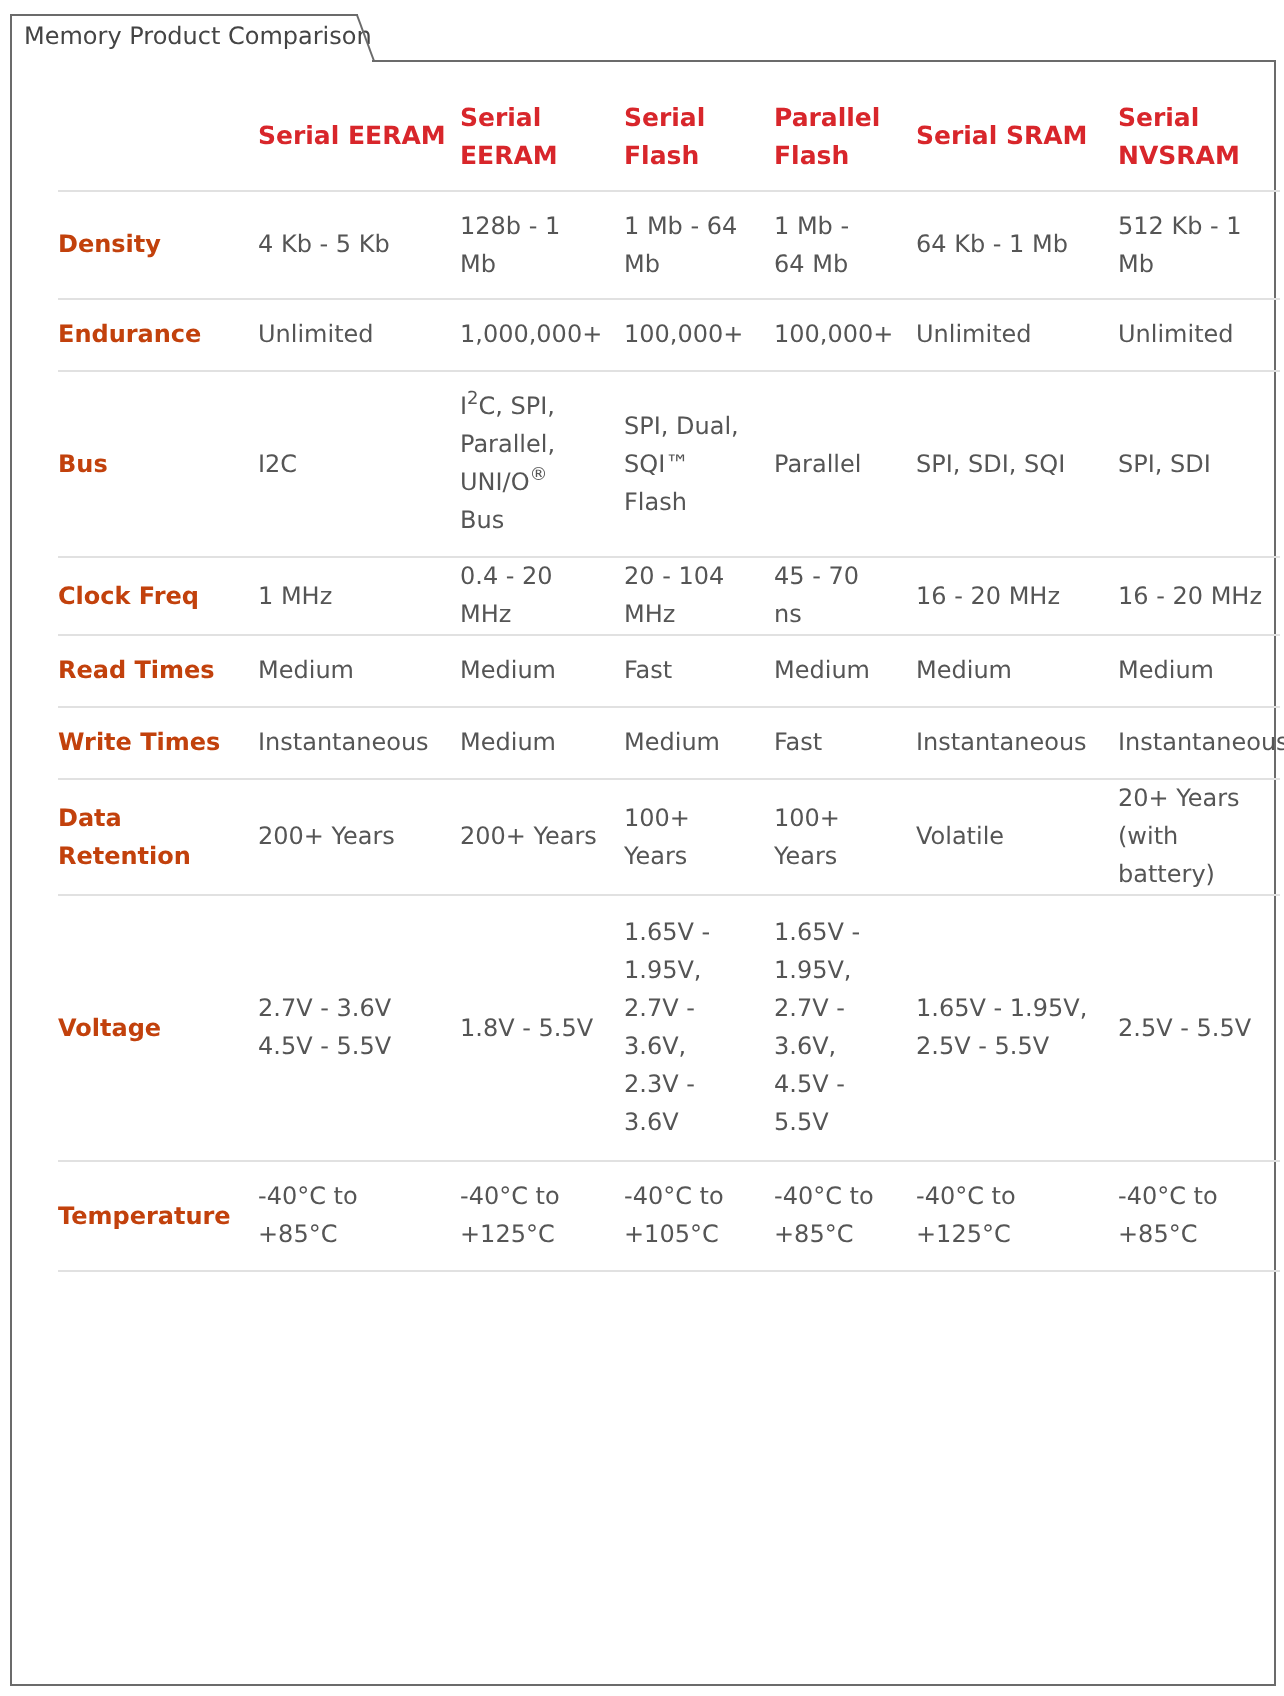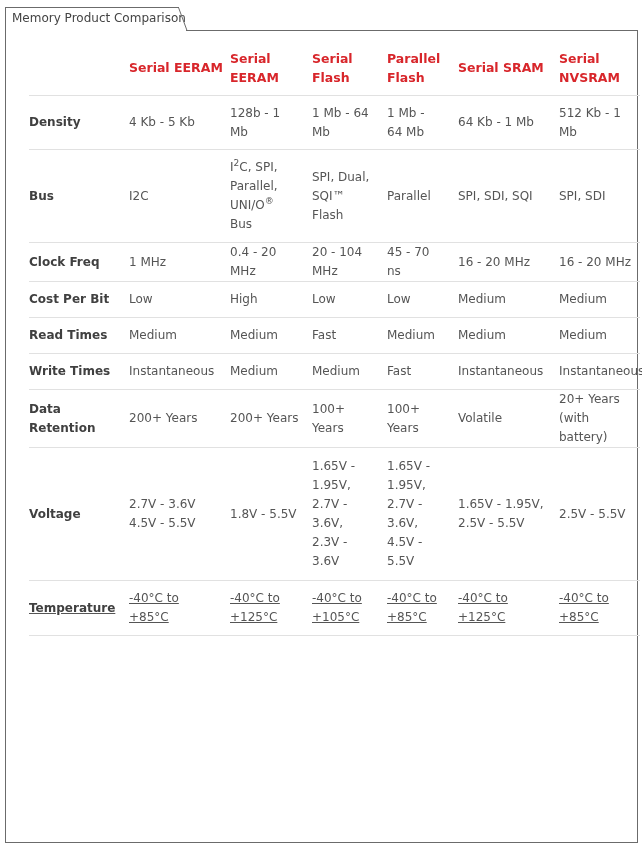--- a/index.html
+++ b/index.html
@@ -73,21 +73,21 @@
       padding: 0 4px 0 0;
       border-bottom: 1px solid #e1e1e1;
     }
     table.compare thead th {
       color: #d8262b;
       font-weight: bold;
       height: 55px;
       font-size: 12.5px;
     }
     table.compare tbody th {
-      color: #404040;
+      color: #c2410c;
       font-weight: bold;
       margin-left: 16px;
     }
     table.compare tbody td {
       color: #555555;
     }
     sup { font-size: 9px; line-height: 0; }
     col.c0 { width: 100px; }
     col.c1 { width: 101px; }
     col.c2 { width: 82px; }
@@ -168,20 +168,43 @@
           <span class="line">1 Mb -</span>
           <span class="line">64 Mb</span>
         </td>
         <td>
           <span class="line">64 Kb - 1 Mb</span>
         </td>
         <td>
           <span class="line">512 Kb - 1 Mb</span>
         </td>
       </tr>
+      <tr style="height: 36px;">
+        <th>
+          <span class="line">Endurance</span>
+        </th>
+        <td>
+          <span class="line">Unlimited</span>
+        </td>
+        <td>
+          <span class="line">1,000,000+</span>
+        </td>
+        <td>
+          <span class="line">100,000+</span>
+        </td>
+        <td>
+          <span class="line">100,000+</span>
+        </td>
+        <td>
+          <span class="line">Unlimited</span>
+        </td>
+        <td>
+          <span class="line">Unlimited</span>
+        </td>
+      </tr>
       <tr style="height: 93px;">
         <th>
           <span class="line">Bus</span>
         </th>
         <td>
           <span class="line">I2C</span>
         </td>
         <td>
           <span class="line">I<sup>2</sup>C, SPI,</span>
           <span class="line">Parallel,</span>
@@ -220,43 +243,20 @@
         </td>
         <td>
           <span class="line">45 - 70</span>
           <span class="line">ns</span>
         </td>
         <td>
           <span class="line">16 - 20 MHz</span>
         </td>
         <td>
           <span class="line">16 - 20 MHz</span>
-        </td>
-      </tr>
-      <tr style="height: 36px;">
-        <th>
-          <span class="line">Cost Per Bit</span>
-        </th>
-        <td>
-          <span class="line">Low</span>
-        </td>
-        <td>
-          <span class="line">High</span>
-        </td>
-        <td>
-          <span class="line">Low</span>
-        </td>
-        <td>
-          <span class="line">Low</span>
-        </td>
-        <td>
-          <span class="line">Medium</span>
-        </td>
-        <td>
-          <span class="line">Medium</span>
         </td>
       </tr>
       <tr style="height: 36px;">
         <th>
           <span class="line">Read Times</span>
         </th>
         <td>
           <span class="line">Medium</span>
         </td>
         <td>
@@ -353,21 +353,21 @@
           <span class="line">5.5V</span>
         </td>
         <td>
           <span class="line">1.65V - 1.95V,</span>
           <span class="line">2.5V - 5.5V</span>
         </td>
         <td>
           <span class="line">2.5V - 5.5V</span>
         </td>
       </tr>
-      <tr style="height: 55px; text-decoration: underline;">
+      <tr style="height: 55px;">
         <th>
           <span class="line">Temperature</span>
         </th>
         <td>
           <span class="line">-40°C to</span>
           <span class="line">+85°C</span>
         </td>
         <td>
           <span class="line">-40°C to</span>
           <span class="line">+125°C</span>

